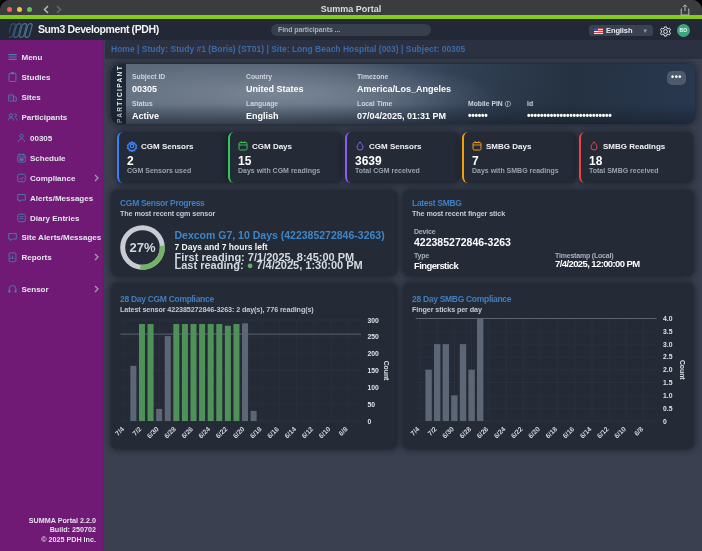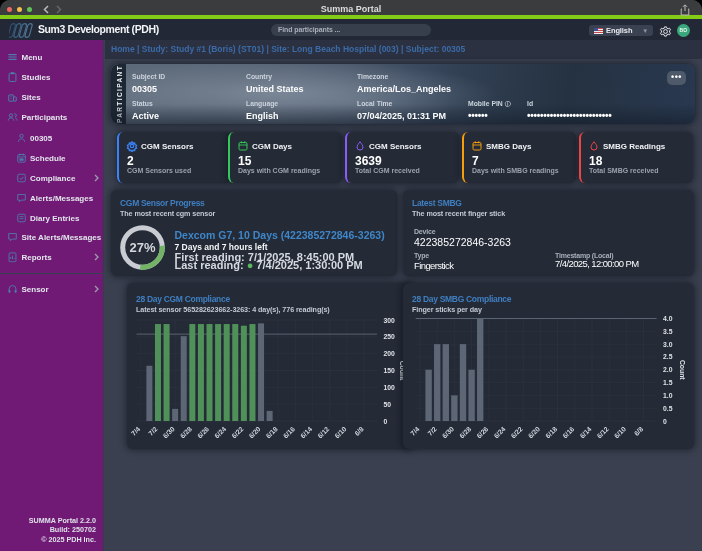--- a/index.html
+++ b/index.html
@@ -68,23 +68,23 @@
 .stat .ttl { position:absolute; left:22px; top:10px; color:#f0f2f5; font-size:8px; font-weight:bold; }
 .stat .val { position:absolute; left:8px; top:22px; color:#fff; font-size:12px; font-weight:bold; }
 .stat .cap { position:absolute; left:8px; top:35px; color:#9aa3ae; font-size:7px; font-weight:bold; white-space:nowrap;}
 .stat svg.ic { position:absolute; left:7px; top:8px; }
 
 .cardtitle { position:absolute; left:9px; top:8px; color:#3f7fc1; font-size:8.5px; font-weight:bold; letter-spacing:-0.3px; }
 .cardsub { position:absolute; left:9px; top:18.5px; color:#c3cad3; font-size:7.2px; font-weight:bold; letter-spacing:-0.1px; }
 #sensorcard { left:6px; top:131px; width:286px; height:86px; }
 #smbgcard { left:298px; top:131px; width:291px; height:86px; }
 .flabel { position:absolute; color:#a7b0bb; font-size:7px; font-weight:bold; letter-spacing:-0.2px; }
-.fvalue { position:absolute; color:#fdfdfe; font-size:9.5px; font-weight:normal; letter-spacing:-0.6px; }
-
-#cgmchart { left:6px; top:224px; width:286px; height:166px;margin-left:16px; }
+.fvalue { position:absolute; color:#fdfdfe; font-size:9.5px; font-weight:bold; letter-spacing:-0.6px; }
+
+#cgmchart { left:6px; top:224px; width:286px; height:166px; }
 #cgmchart .cardtitle, #smbgchart .cardtitle { top:11.2px; }
 #cgmchart .cardsub, #smbgchart .cardsub { top:22.2px; }
 #smbgchart { left:298px; top:224px; width:291px; height:166px; }
 </style>
 </head>
 <body>
 <div id="win">
 
   <div id="titlebar">
     <div id="tb-title">Summa Portal</div>
@@ -330,21 +330,21 @@
       <div class="flabel" style="left:11px; top:38px;">Device</div>
       <div class="fvalue" style="left:11px; top:45.5px; font-size:10.5px; letter-spacing:0;">422385272846-3263</div>
       <div class="flabel" style="left:11px; top:62px;">Type</div>
       <div class="fvalue" style="left:11px; top:70px;">Fingerstick</div>
       <div class="flabel" style="left:152px; top:62px;">Timestamp (Local)</div>
       <div class="fvalue" style="left:152px; top:68px;">7/4/2025, 12:00:00 PM</div>
     </div>
 
     <div class="card" id="cgmchart">
       <div class="cardtitle">28 Day CGM Compliance</div>
-      <div class="cardsub">Latest sensor 565282623662-3263: 4 day(s), 776 reading(s)</div>
+      <div class="cardsub">Latest sensor 422385272846-3263: 2 day(s), 776 reading(s)</div>
       <svg id="cgmsvg" style="position:absolute; left:0; top:0;" width="286" height="166">
           <line x1="13.794642857142858" y1="37" x2="13.794642857142858" y2="138" stroke="#2a303d" stroke-width="1"></line>
           <line x1="30.973214285714285" y1="37" x2="30.973214285714285" y2="138" stroke="#2a303d" stroke-width="1"></line>
           <line x1="48.15178571428571" y1="37" x2="48.15178571428571" y2="138" stroke="#2a303d" stroke-width="1"></line>
           <line x1="65.33035714285714" y1="37" x2="65.33035714285714" y2="138" stroke="#2a303d" stroke-width="1"></line>
           <line x1="82.50892857142857" y1="37" x2="82.50892857142857" y2="138" stroke="#2a303d" stroke-width="1"></line>
           <line x1="99.6875" y1="37" x2="99.6875" y2="138" stroke="#2a303d" stroke-width="1"></line>
           <line x1="116.86607142857142" y1="37" x2="116.86607142857142" y2="138" stroke="#2a303d" stroke-width="1"></line>
           <line x1="134.04464285714286" y1="37" x2="134.04464285714286" y2="138" stroke="#2a303d" stroke-width="1"></line>
           <line x1="151.22321428571428" y1="37" x2="151.22321428571428" y2="138" stroke="#2a303d" stroke-width="1"></line>

